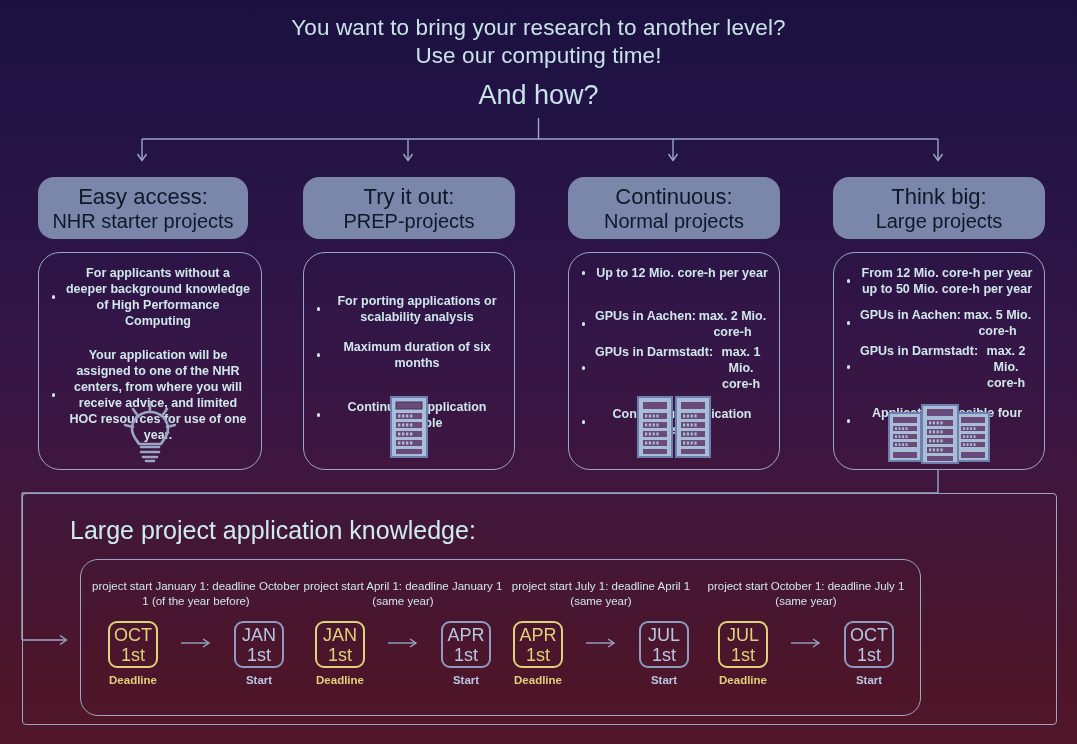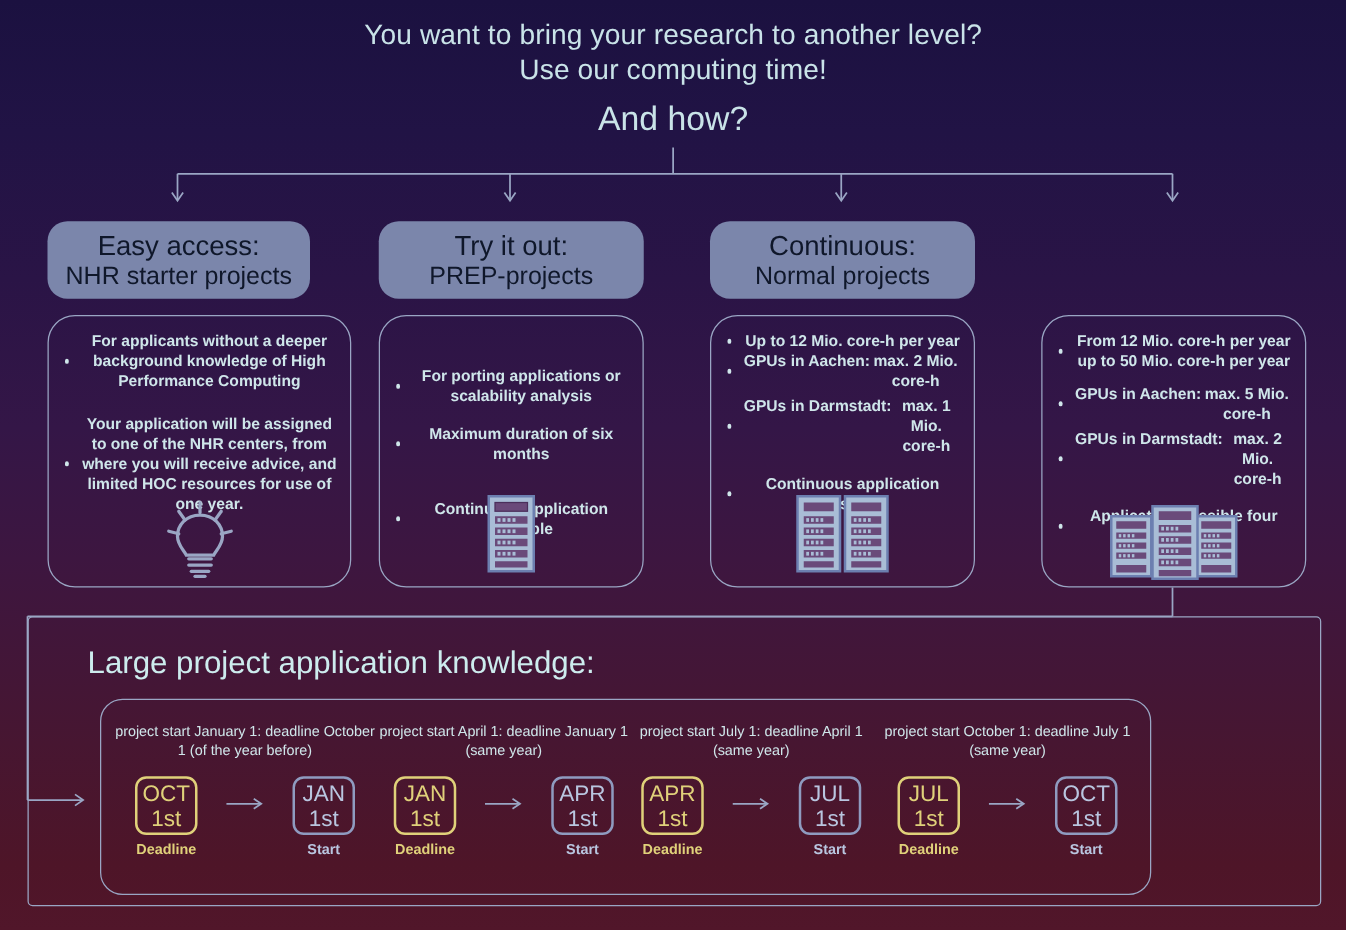--- a/index.html
+++ b/index.html
@@ -229,22 +229,26 @@
   <div class="col-head" style="left:303px; top:177px; width:212px;">
     <div class="l1">Try it out:</div>
     <div class="l2">PREP-projects</div>
   </div>
 
   <div class="col-head" style="left:568px; top:177px; width:212px;">
     <div class="l1">Continuous:</div>
     <div class="l2">Normal projects</div>
   </div>
 
-
-  <div class="card" style="left:38px; top:252px; width:243px; height:218px;">
+  <div class="col-head" style="left:833px; top:177px; width:212px;">
+    <div class="l1">Think big:</div>
+    <div class="l2">Large projects</div>
+  </div>
+
+  <div class="card" style="left:38px; top:252px; width:224px; height:218px;">
     <ul class="bullets">
       <li class="b-center">For applicants without a deeper background knowledge of High Performance Computing</li>
       <li class="b-center" style="margin-top:18px;">Your application will be assigned to one of the NHR centers, from where you will receive advice, and limited HOC resources for use of one year.</li>
     </ul>
     <div class="icon-wrap" style="bottom:6px;">
       <svg width="56" height="64" viewBox="0 0 56 64" fill="none" stroke="#9aa6c4" stroke-width="2.6" stroke-linecap="round">
 
         <path d="M28 3 L28 11"></path>
         <path d="M11 10 L16 17"></path>
         <path d="M45 10 L40 17"></path>
@@ -293,21 +297,21 @@
             <rect x="14" y="46.5" width="2.4" height="3"></rect>
           <rect x="18" y="46.5" width="2.4" height="3"></rect>
             <rect x="22" y="46.5" width="2.4" height="3"></rect>
         </g>
       </svg>
     </div>
   </div>
 
   <div class="card" style="left:568px; top:252px; width:212px; height:218px;">
     <ul class="bullets">
-      <li style="text-align:center; margin-bottom:0;">Up to 12 Mio. core-h per year</li>
+      <li style="text-align:center; margin-bottom:27px;">Up to 12 Mio. core-h per year</li>
       <li style="margin-bottom:4px;">
         <div class="row2">
           <span class="lbl">GPUs in Aachen:</span>
           <span class="val" style="width:82px;">max. 2 Mio. core-h</span>
         </div>
       </li>
       <li style="margin-bottom:14px;">
         <div class="row2">
           <span class="lbl">GPUs in Darmstadt:</span>
           <span class="val" style="width:82px;">max. 1 Mio. core-h</span>

